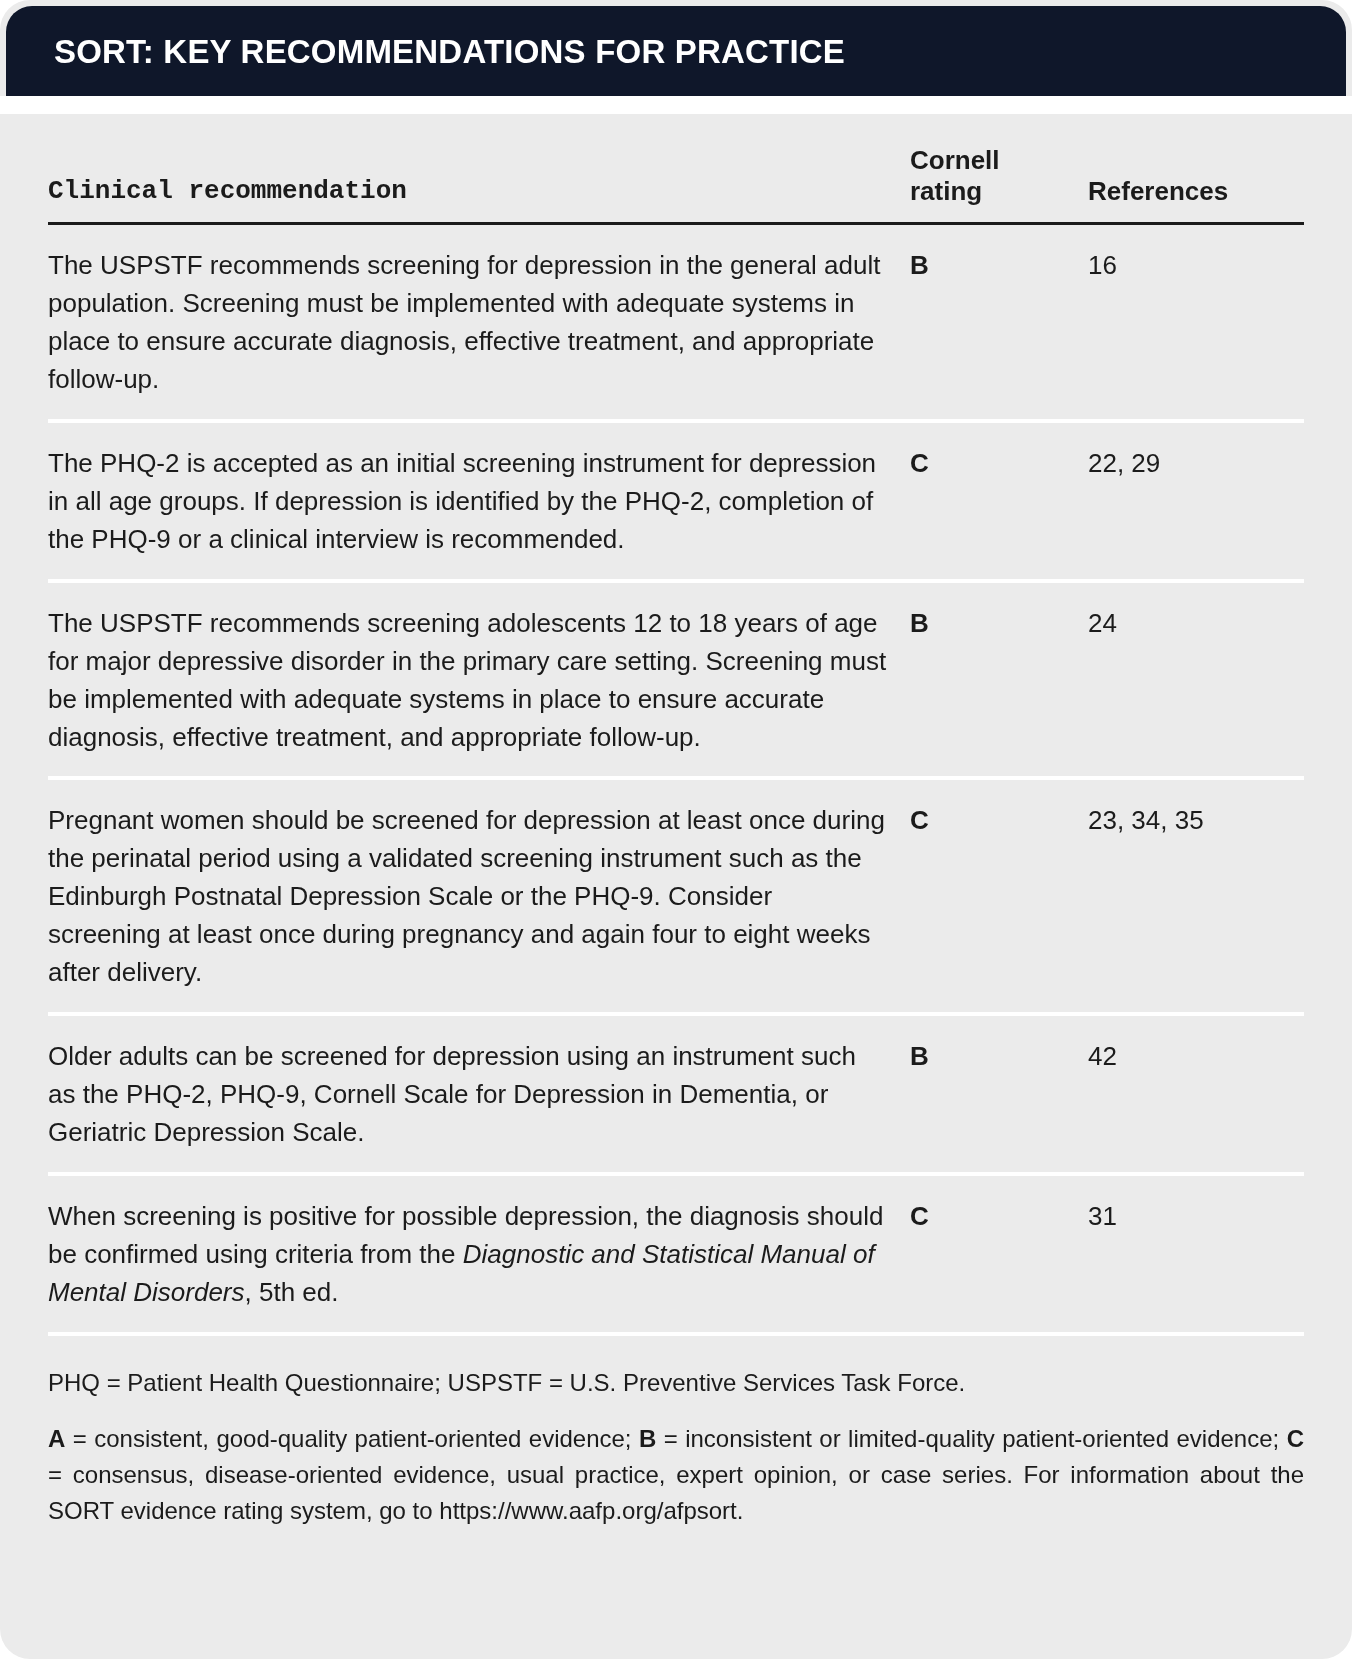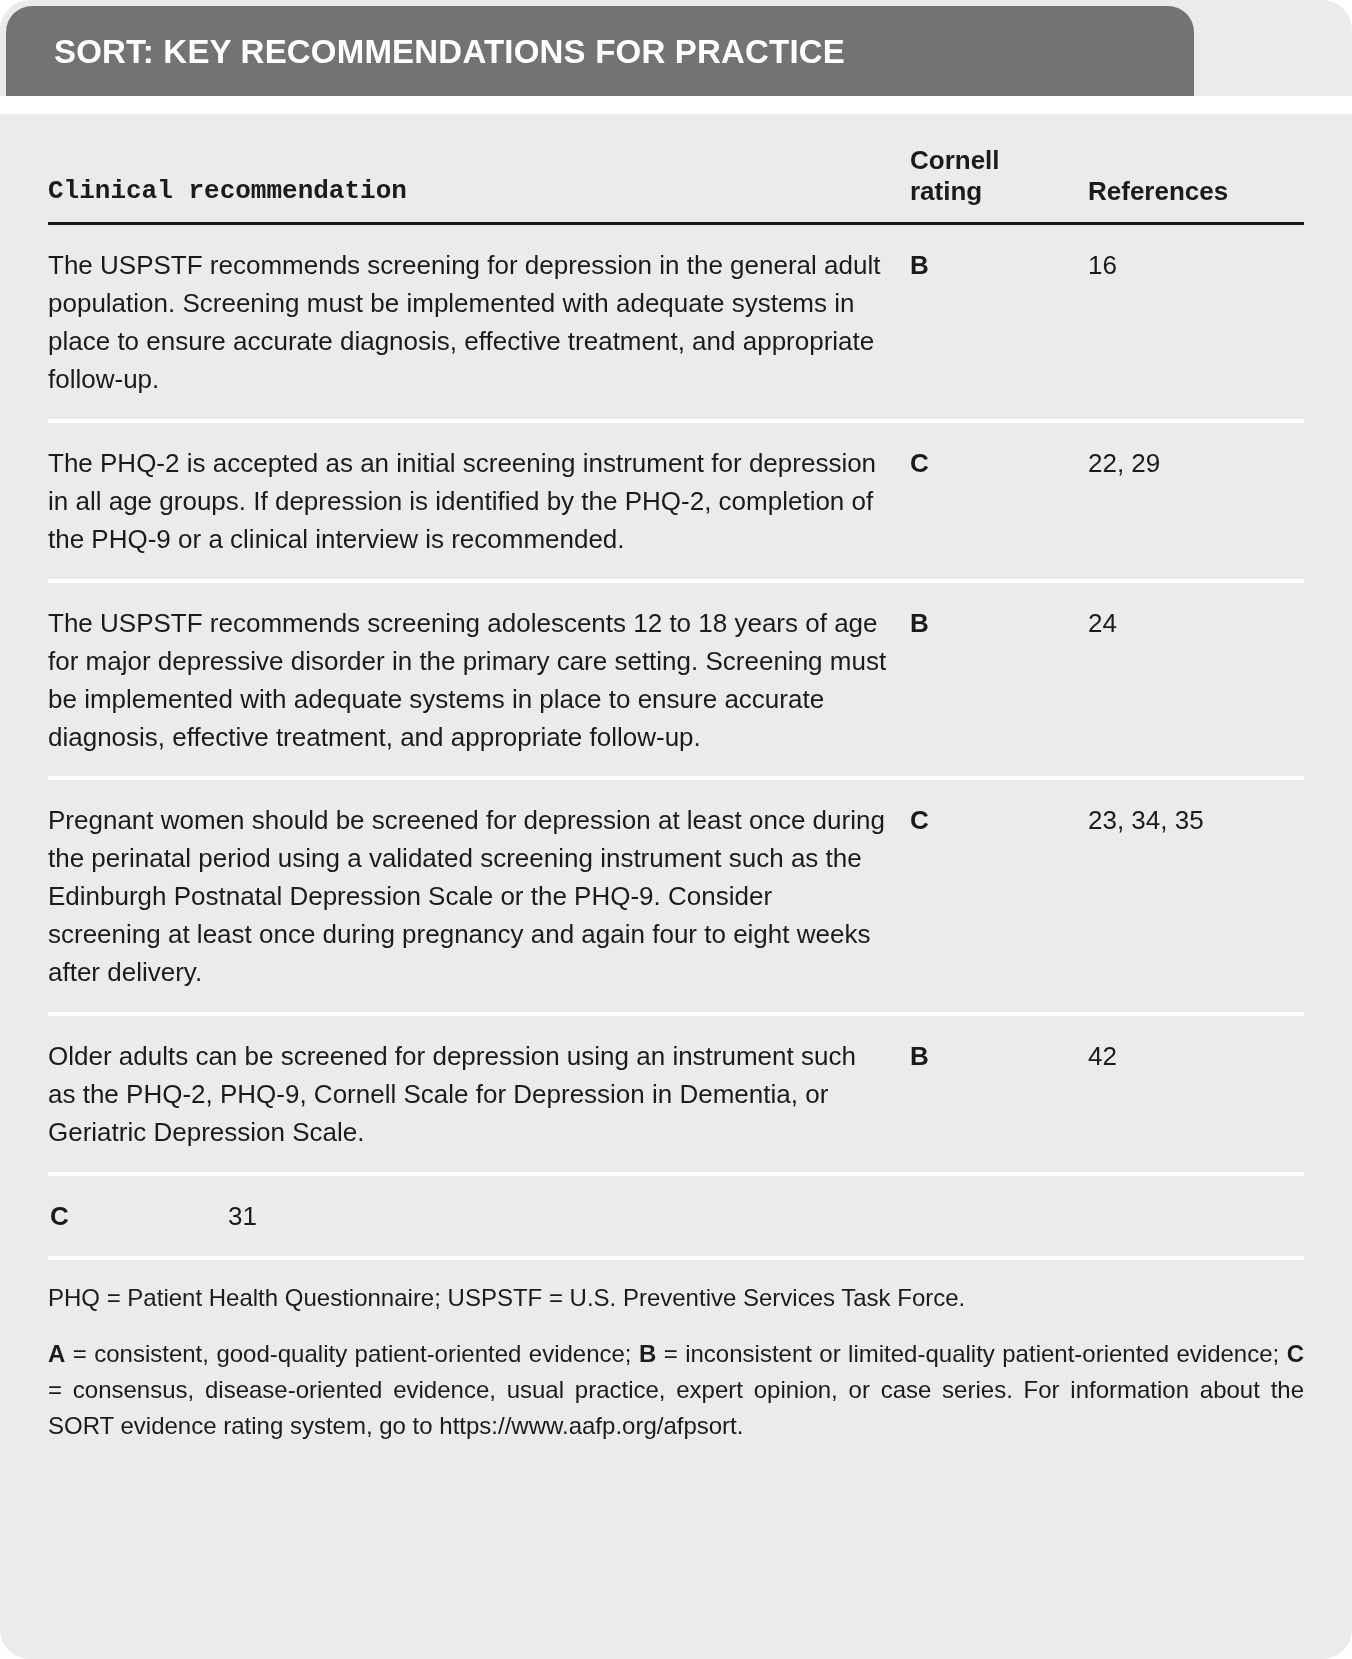--- a/index.html
+++ b/index.html
@@ -30,23 +30,23 @@
     background: #ebebeb;
     border-radius: 30px;
     box-sizing: border-box;
   }
 
   
   .title-bar {
     position: absolute;
     left: 6px;
     top: 6px;
-    width: 1188px;
+    width: 1340px;
     height: 90px;
-    background: #737373;
+    background: #0f172a;
     border-top-left-radius: 26px;
     border-top-right-radius: 26px;
     box-sizing: border-box;
     display: flex;
     align-items: center;
   }
   .title-text {
     color: #ffffff;
     font-size: 33px;
     font-weight: bold;
@@ -157,21 +157,21 @@
 
   
   .footnotes {
     padding-top: 20px;
     padding-bottom: 24px;
   }
   .footnote {
     font-size: 24px;
     line-height: 1.5;
     color: #1b1b1b;
-    margin: 0 0 20px 0;
+    margin: 9px 0 20px 0;
   }
   .footnote:last-child {
     margin-bottom: 0;
   }
   .footnote.justify {
     text-align: justify;
   }
   .footnote b {
     font-weight: bold;
   }
@@ -230,20 +230,21 @@
           <div class="cell-ref">23, 34, 35</div>
         </div>
         <div class="rule-white"></div>
         <div class="data-row">
           <div class="cell-rec">Older adults can be screened for depression using an instrument such as the PHQ-2, PHQ-9, Cornell Scale for Depression in Dementia, or Geriatric Depression Scale.</div>
           <div class="cell-ev">B</div>
           <div class="cell-ref">42</div>
         </div>
         <div class="rule-white"></div>
         <div class="data-row">
+          <div class="cell-rec">When screening is positive for possible depression, the diagnosis should be confirmed using criteria from the <i>Diagnostic and Statistical Manual of Mental Disorders</i>, 5th ed.</div>
           <div class="cell-ev">C</div>
           <div class="cell-ref">31</div>
         </div>
       </div>
 
     <div class="rule-white"></div>
 
     <div class="footnotes">
       <p class="footnote">PHQ = Patient Health Questionnaire; USPSTF = U.S. Preventive Services Task Force.</p>
       <p class="footnote justify"><b>A</b> = consistent, good-quality patient-oriented evidence; <b>B</b> = inconsistent or limited-quality patient-oriented evidence; <b>C</b> = consensus, disease-oriented evidence, usual practice, expert opinion, or case series. For information about the SORT evidence rating system, go to https://www.aafp.org/afpsort.</p>

